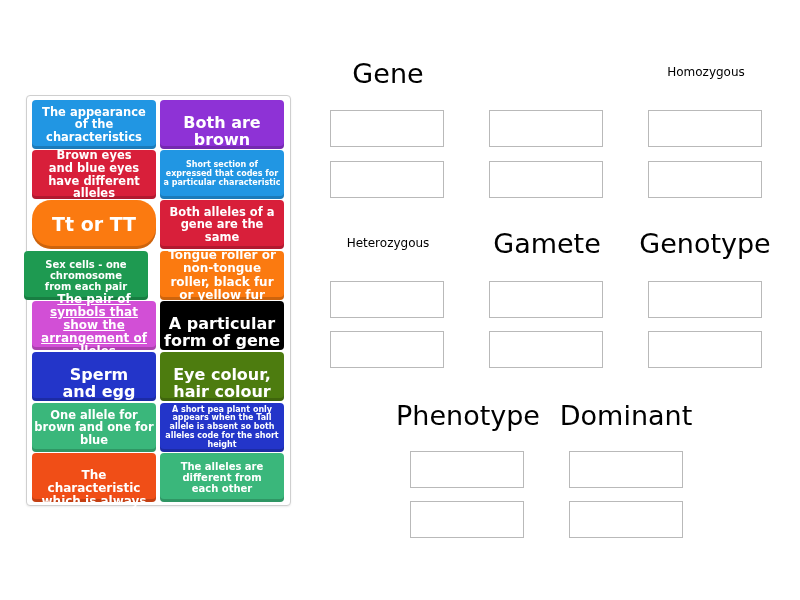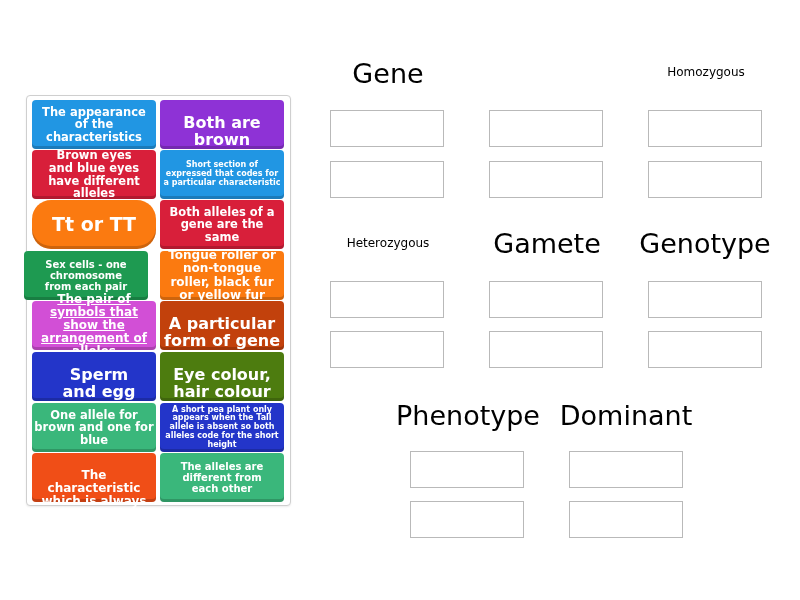--- a/index.html
+++ b/index.html
@@ -71,21 +71,21 @@
 <div class="card fs-s" style="left:24px;top:251px;background:#1e9a51;">
   <span style="width:96px;">Sex cells - one chromosome from each pair</span>
 </div>
 <div class="card fs-xs" style="left:160px;top:251px;background:#fb7a10;">
   <span style="width:120px;">Tongue roller or non-tongue roller, black fur or yellow fur</span>
 </div>
 
 <div class="card fs-xs" style="left:32px;top:301px;background:#d24fd6;">
   <span style="width:120px;text-decoration:underline;">The pair of symbols that show the arrangement of alleles</span>
 </div>
-<div class="card fs-l" style="left:160px;top:301px;background:#c2410c;">
+<div class="card fs-l" style="left:160px;top:301px;background:#000000;">
   <span style="width:118px;">A particular form of gene</span>
 </div>
 
 <div class="card fs-l" style="left:32px;top:352px;background:#2335c9;padding-left:12px;">
   <span style="width:80px;">Sperm and egg</span>
 </div>
 <div class="card fs-l" style="left:160px;top:352px;background:#4d7c0f;">
   <span style="width:110px;">Eye colour, hair colour</span>
 </div>
 

